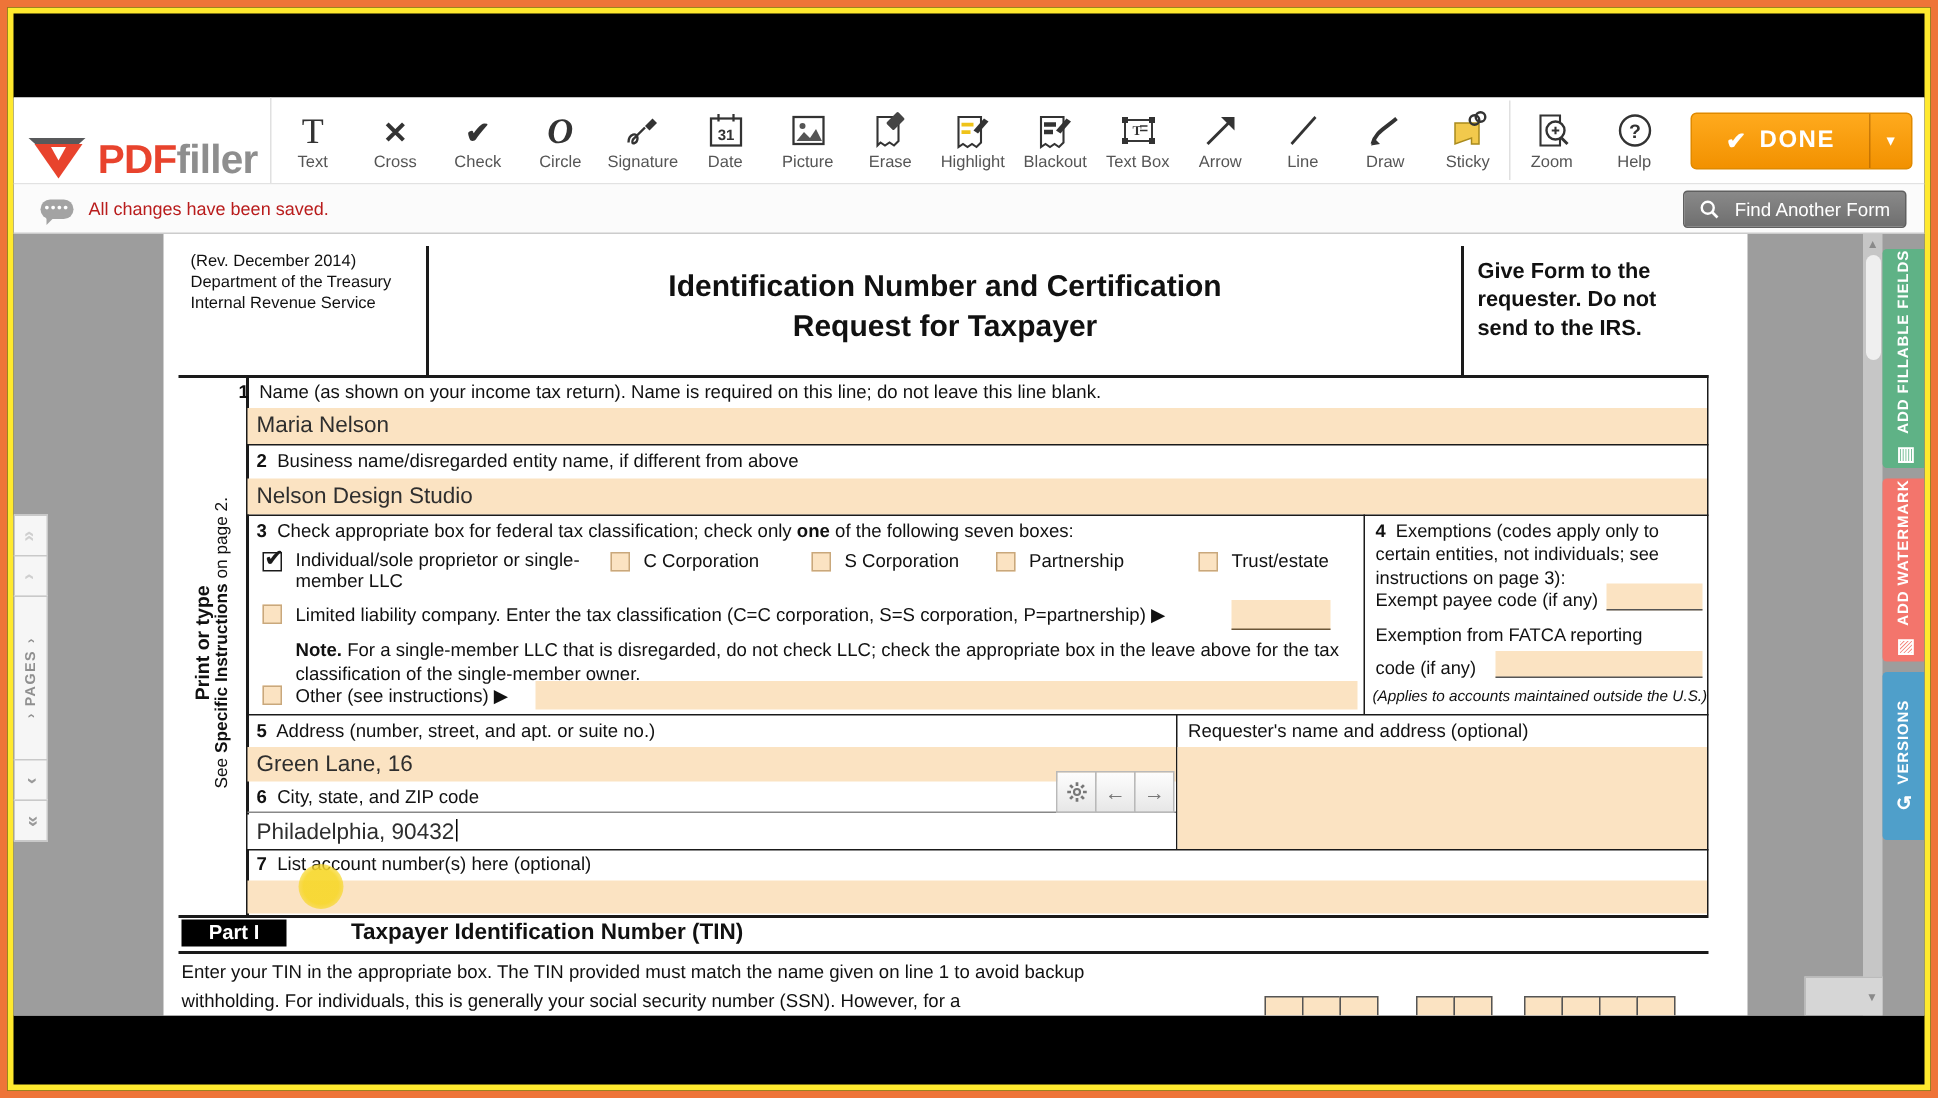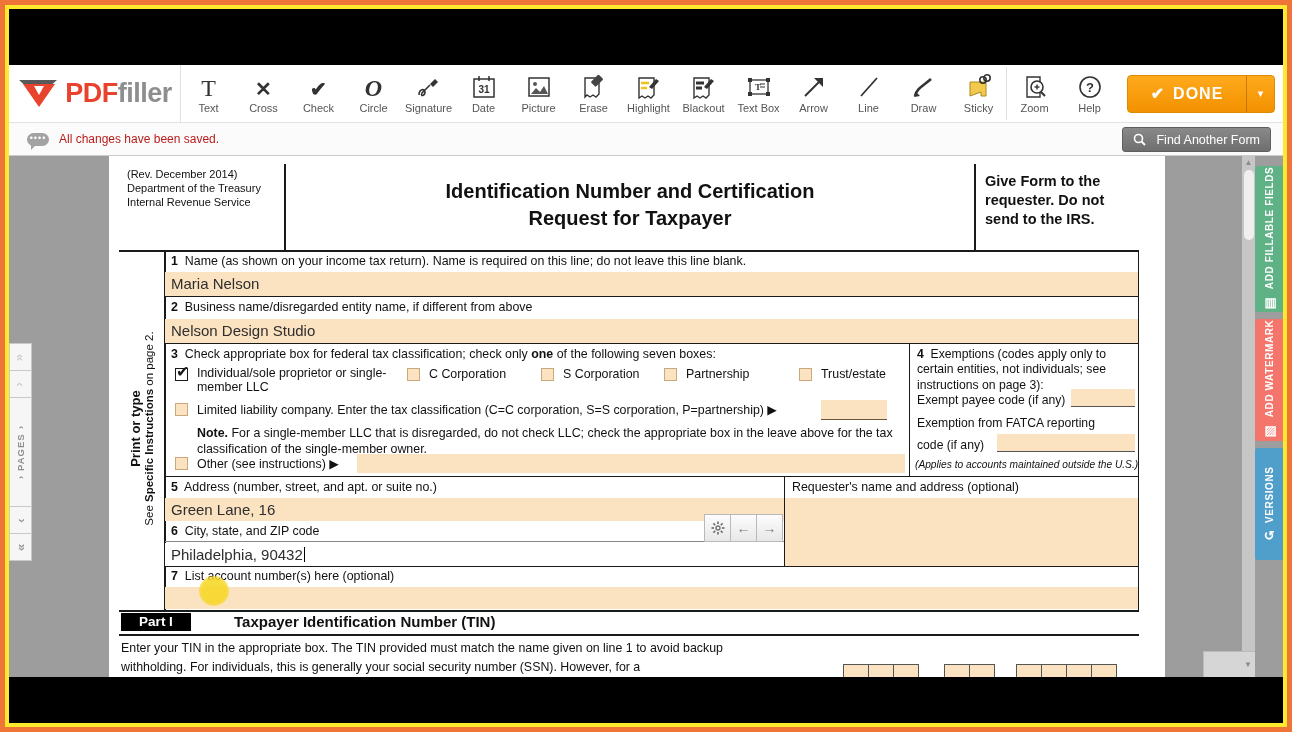--- a/index.html
+++ b/index.html
@@ -3,21 +3,21 @@
 <meta charset="utf-8">
 <style>
   * { margin:0; padding:0; box-sizing:border-box; }
   body { font-family:"Liberation Sans", sans-serif; background:#222; }
   .frame { width:1292px; height:732px; border:5px solid #ee7438; background:#000; }
   .frame-inner { width:100%; height:100%; border:4px solid #ffe92e; background:#000; overflow:hidden; }
   .app { margin-top:56px; width:1274px; height:612px; background:#fff; position:relative; }
 
   
   .toolbar { height:58px; display:flex; align-items:stretch; background:#fff; border-bottom:1px solid #e2e2e2; }
-  .logo-box { width:172px; display:flex; align-items:center; justify-content:center; gap:6px; border-right:1px solid #e0e0e0; }
+  .logo-box { width:172px; display:flex; align-items:flex-end; justify-content:center; gap:6px; border-right:1px solid #e0e0e0; }
   .logo-pdf { font-size:27px; font-weight:bold; color:#e8432d; letter-spacing:-0.5px; }
   .logo-filler { font-size:27px; font-weight:bold; color:#8e8e8e; letter-spacing:-0.5px; margin-left:-6px; }
   .tools { display:flex; align-items:stretch; }
   .tool { width:55px; display:flex; flex-direction:column; align-items:center; justify-content:center; cursor:pointer; }
   .tool .ticon { height:27px; display:flex; align-items:flex-end; justify-content:center; color:#333; }
   .tool .tlabel { font-size:11px; color:#555; margin-top:2px; white-space:nowrap; }
   .glyph-serif { font-family:"Liberation Serif", serif; font-size:24px; line-height:24px; }
   .glyph { font-size:20px; line-height:22px; font-weight:bold; }
   .vsep { width:1px; background:#e0e0e0; margin:2px 0; }
   .done-wrap { margin-left:auto; display:flex; align-items:center; padding-right:8px; }
@@ -323,21 +323,21 @@
 
       <div class="abs" style="left:10px; top:94px; width:45px; height:360px; overflow:visible;">
         <div class="side-note abs" style="width:340px; left:-148px; top:165px; transform:rotate(-90deg);">
           <div class="l1">Print or type</div>
           <div><span>See </span><b>Specific Instructions</b><span> on page 2.</span></div>
         </div>
       </div>
       <div class="vline blk" style="left:55px; top:94px; height:360px; width:2px;"></div>
       <div class="vline blk" style="left:1029px; top:94px; height:360px; width:1px;"></div>
 
-      <div class="abs flabel" style="left:62px; top:98px;"><b>1</b>&nbsp; <span>Name (as shown on your income tax return). Name is required on this line; do not leave this line blank.</span></div>
+      <div class="abs flabel" style="left:50px; top:98px;"><b>1</b>&nbsp; <span>Name (as shown on your income tax return). Name is required on this line; do not leave this line blank.</span></div>
       <div class="abs tan fvalue" style="left:56px; top:116px; width:973px; height:24px;"><span>Maria Nelson</span></div>
       <div class="hline blk" style="left:55px; top:140px; width:975px;"></div>
 
       <div class="abs flabel" style="left:62px; top:144px;"><b>2</b>&nbsp; <span>Business name/disregarded entity name, if different from above</span></div>
       <div class="abs tan fvalue" style="left:56px; top:163px; width:973px; height:24px;"><span>Nelson Design Studio</span></div>
       <div class="hline blk" style="left:55px; top:187px; width:975px;"></div>
 
       <div class="abs flabel" style="left:62px; top:191px;"><b>3</b>&nbsp; <span>Check appropriate box for federal tax classification; check only </span><b>one</b><span> of the following seven boxes:</span></div>
 
       <div class="cb checked" style="left:66px; top:212px;">

